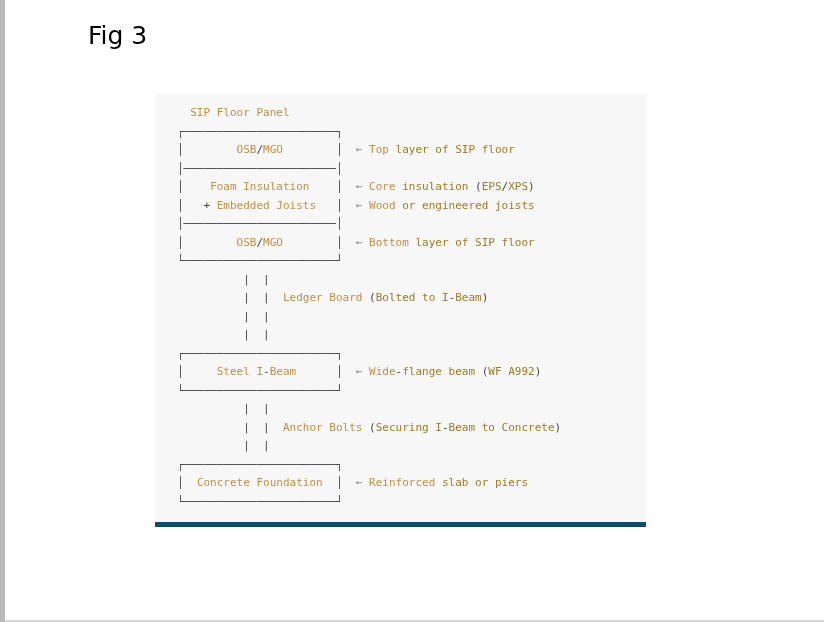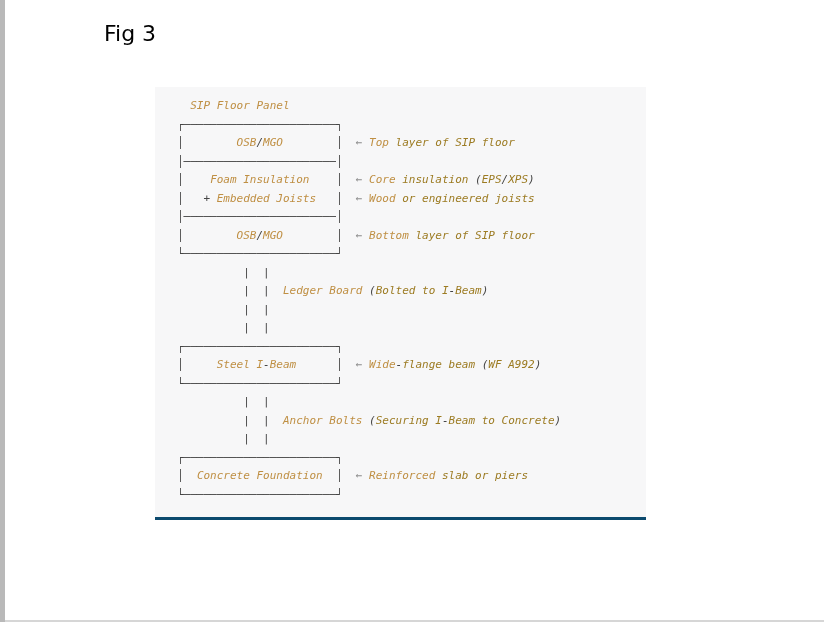--- a/index.html
+++ b/index.html
@@ -12,31 +12,30 @@
   }
   .window-left-edge{
     position:absolute;left:0;top:0;width:5px;height:622px;
     background:#b9b9b9;
   }
   .window-bottom-edge{
     position:absolute;left:5px;bottom:0;width:819px;height:2px;
     background:#d6d6d6;
   }
   .figure-label{
-    position:absolute;left:104px;top:21px;
-    font-size:22px;color:#000000;
+    position:absolute;left:88px;top:21px;
+    font-size:25px;color:#000000;
     font-family:"DejaVu Sans", sans-serif;
   }
   .code-panel{
-    position:absolute;left:155px;top:87px;
+    position:absolute;left:155px;top:94px;
     width:491px;height:433px;
     background:#f7f7f8;
-    border-bottom:3px solid #0c4a6e;
+    border-bottom:5px solid #0c4a6e;
     box-sizing:border-box;
-    font-style:italic;
   }
   pre.ascii-diagram{
     margin:0;
     padding:10px 14px 14px 22px;
     font-family:"DejaVu Sans Mono", monospace;
     font-size:11px;
     line-height:18.5px;
     white-space:pre;
   }
   .tok-b{color:var(--tok-b,#454545);}

